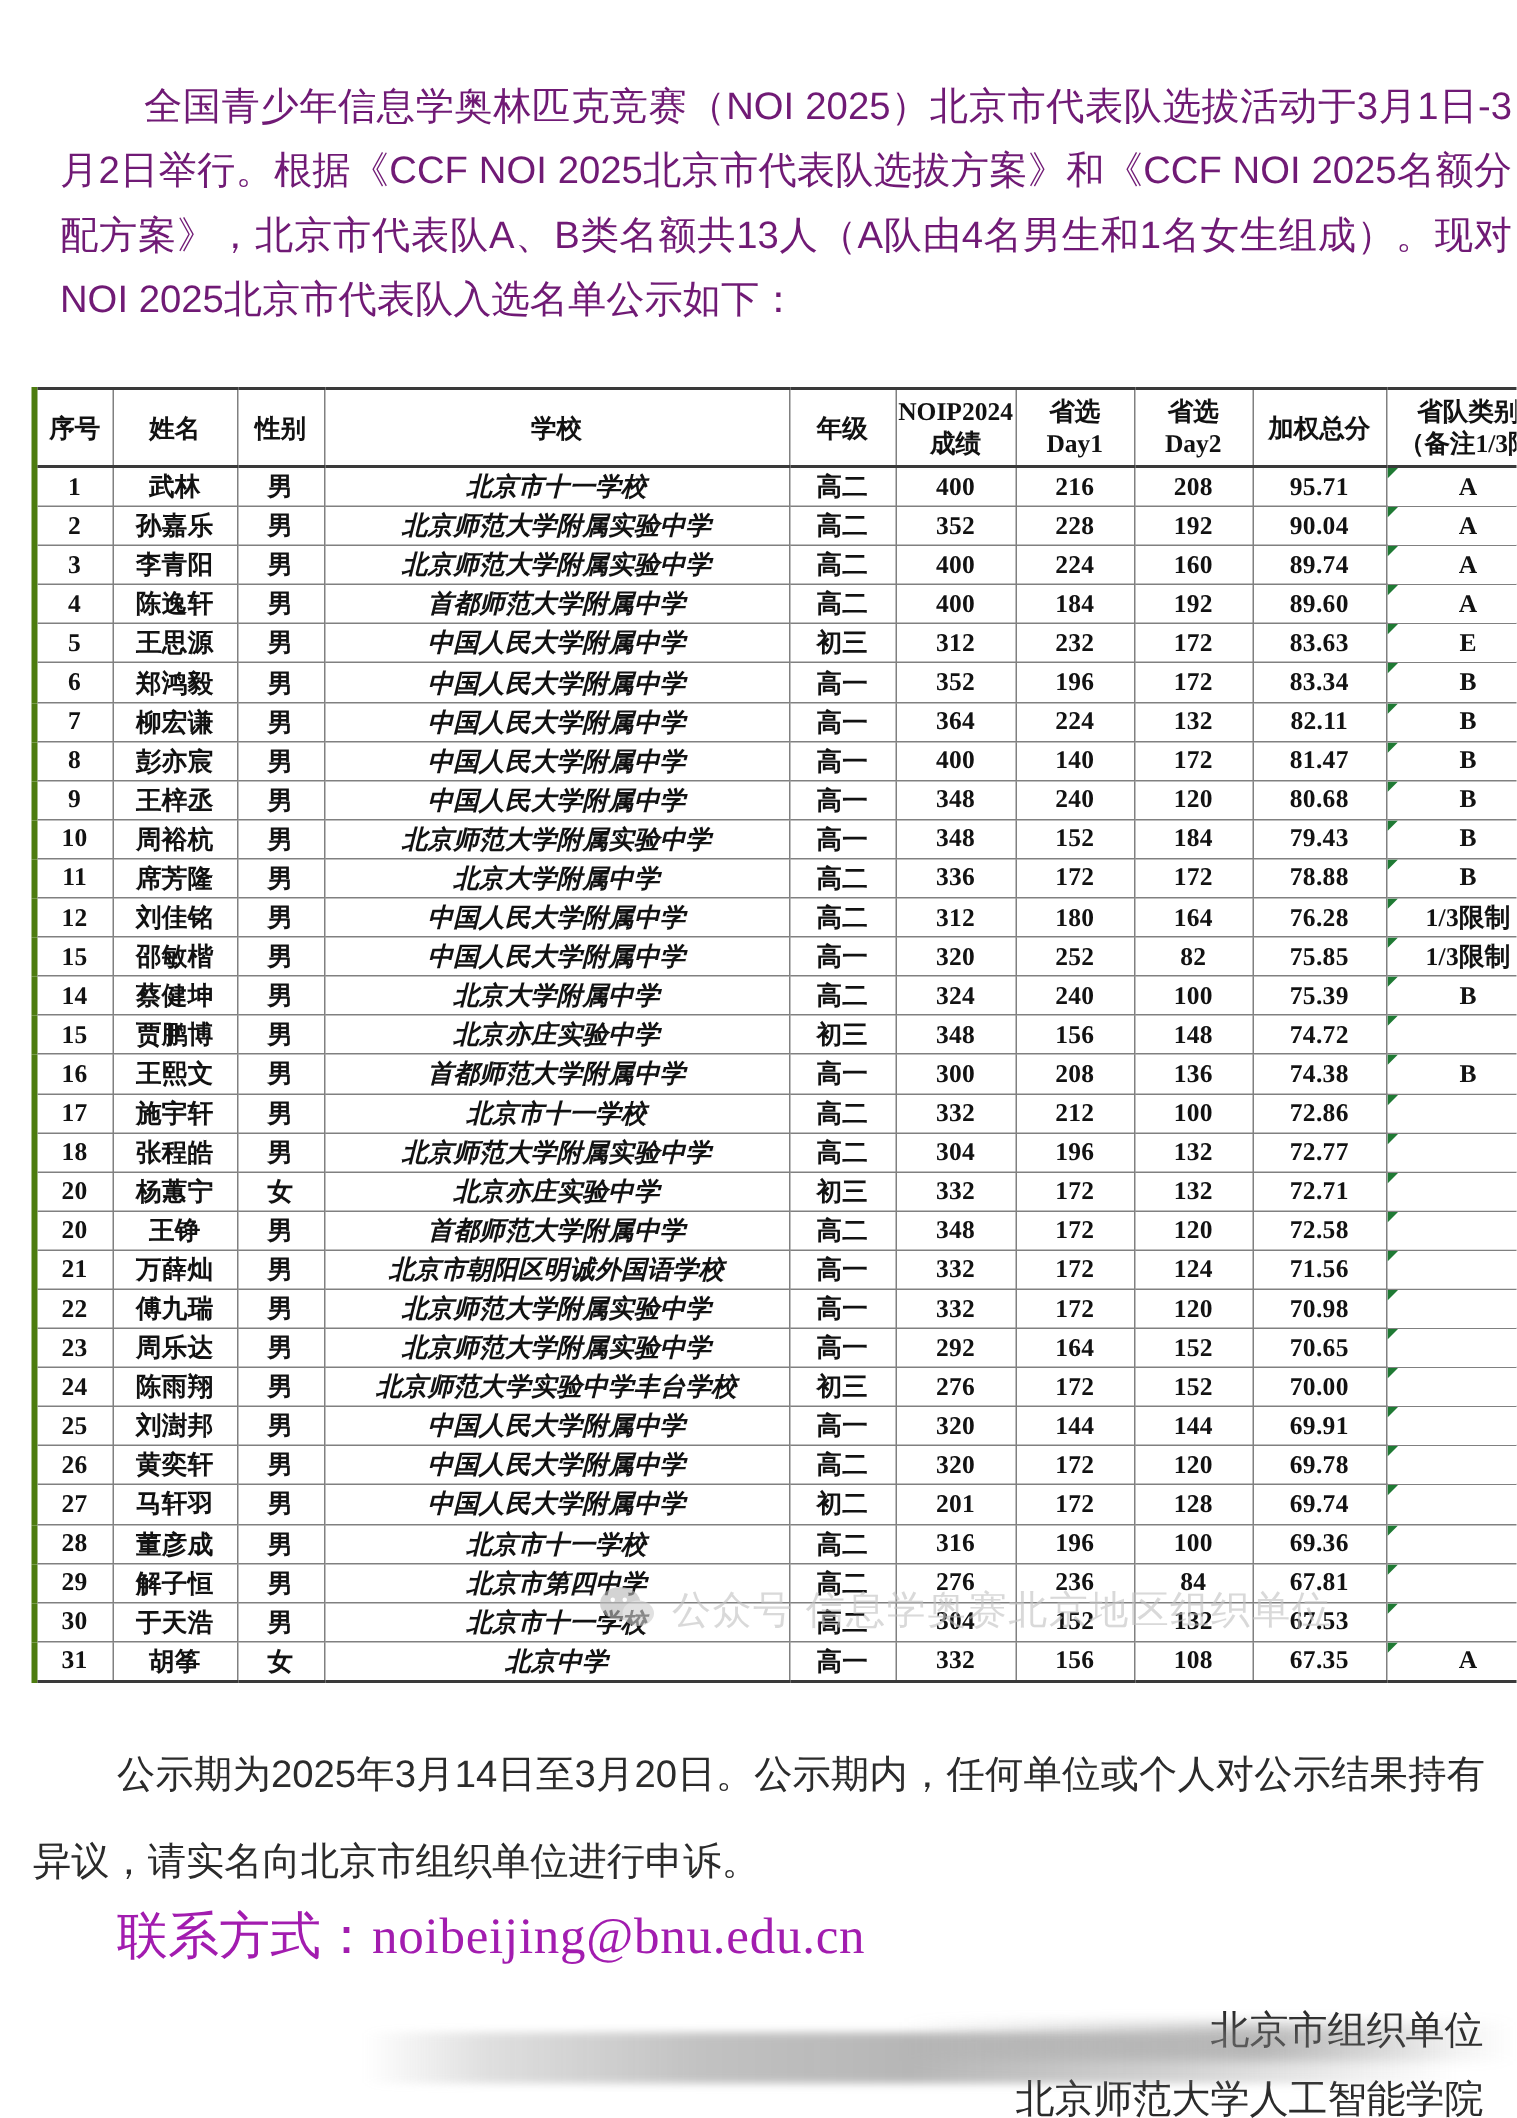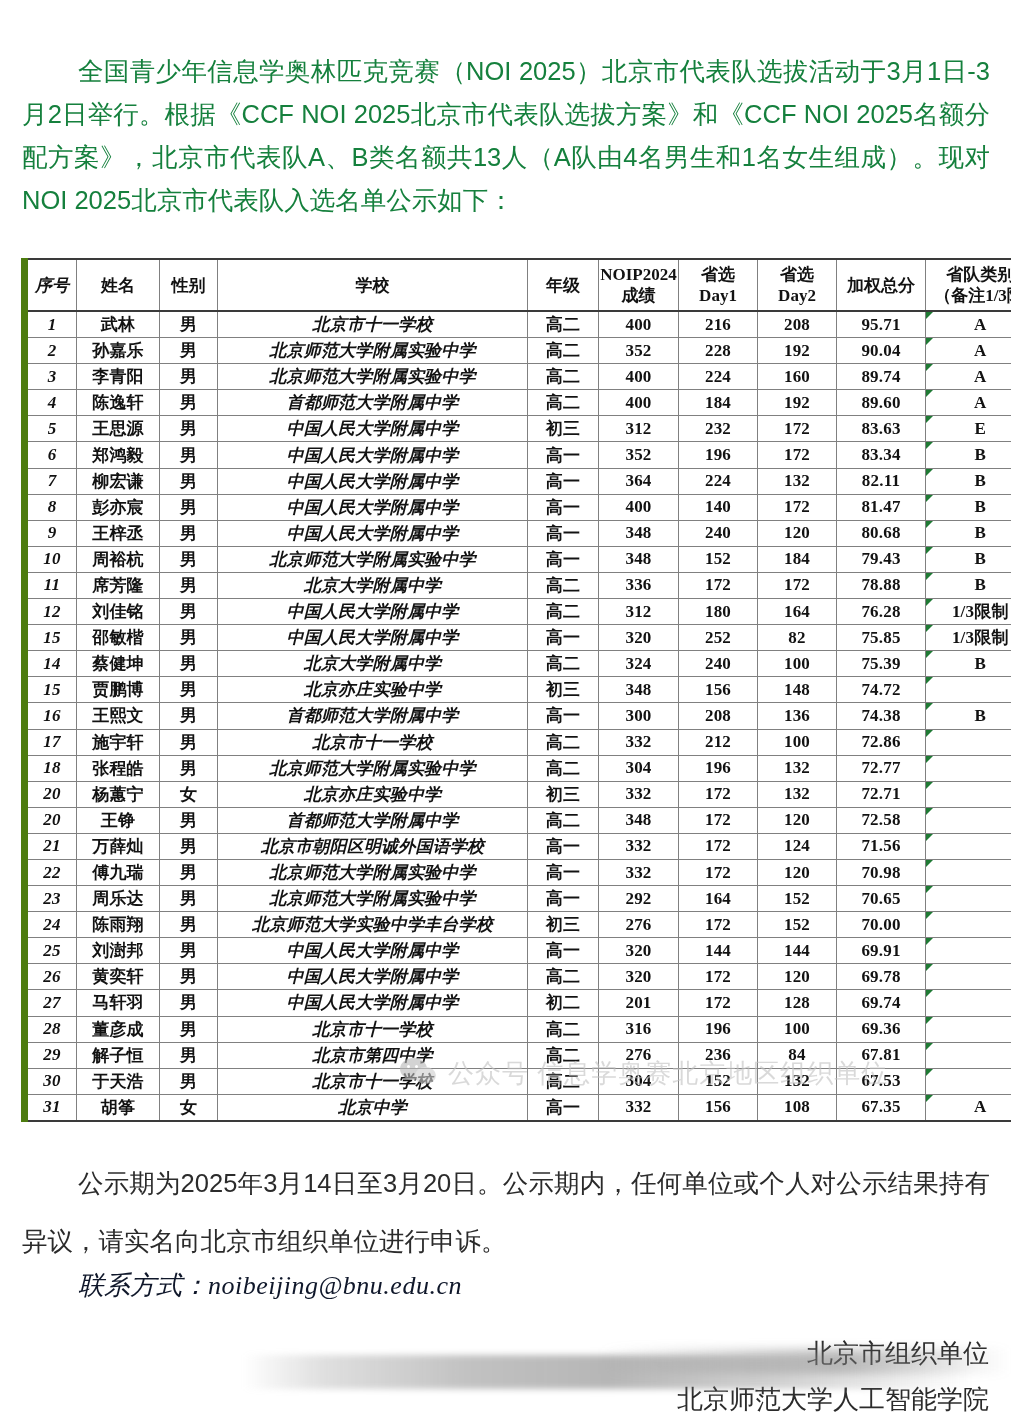--- a/index.html
+++ b/index.html
@@ -15,28 +15,28 @@
   .page{
     position:relative;
     width:1011px;
     height:1412px;
     box-sizing:border-box;
   }
 
   
   .intro{
     position:absolute;
-    left:22px;
+    left:40px;
     top:24px;
     width:968px;
     font-size:25.5px;
     line-height:43px;
     text-align:justify;
     text-indent:56px;
-    color:#15803d;
+    color:#701a75;
     font-family:"Liberation Sans","DejaVu Sans",sans-serif;
     letter-spacing:0px;
   }
 
   
   .table-wrap{
     position:absolute;
     left:21px;
     top:258px;
     width:961px;
@@ -68,21 +68,21 @@
   table.roster tbody td{
     height:25.1px;
     font-size:17px;
     font-weight:bold;
     letter-spacing:0.2px;
   }
   table.roster tbody tr:last-child td{
     border-bottom:2px solid #3a3a3a;
   }
   
-  table.roster th:first-child, table.roster td:first-child{border-left:7px solid #4d7c0f;font-style:italic;}
+  table.roster th:first-child, table.roster td:first-child{border-left:4px solid #4d7c0f;}
   table.roster th:last-child, table.roster td:last-child{border-right:2px solid #3a3a3a;}
 
   .c-idx{width:52px;}
   .c-name{width:83px;}
   .c-sex{width:58px;}
   .c-school{width:310px;}
   .c-grade{width:71px;}
   .c-noip{width:80px;}
   .c-d1{width:79px;}
   .c-d2{width:79px;}
@@ -151,24 +151,23 @@
     line-height:58px;
     text-align:justify;
     text-indent:56px;
     color:#2b2b2b;
     font-family:"Liberation Sans","DejaVu Sans",sans-serif;
   }
   .contact{
     position:absolute;
     left:78px;
     top:1268px;
-    font-size:26px;
-    color:#0f172a;
+    font-size:34px;
+    color:#a21caf;
     font-family:"Liberation Sans","DejaVu Sans",sans-serif;
-    font-style:italic;
   }
   .contact .mail{font-family:"Liberation Serif","DejaVu Serif",serif;letter-spacing:.5px;}
 
   .sign1{
     position:absolute;
     right:22px;
     top:1336px;
     font-size:26px;
     color:#2b2b2b;
     font-family:"Liberation Sans","DejaVu Sans",sans-serif;

